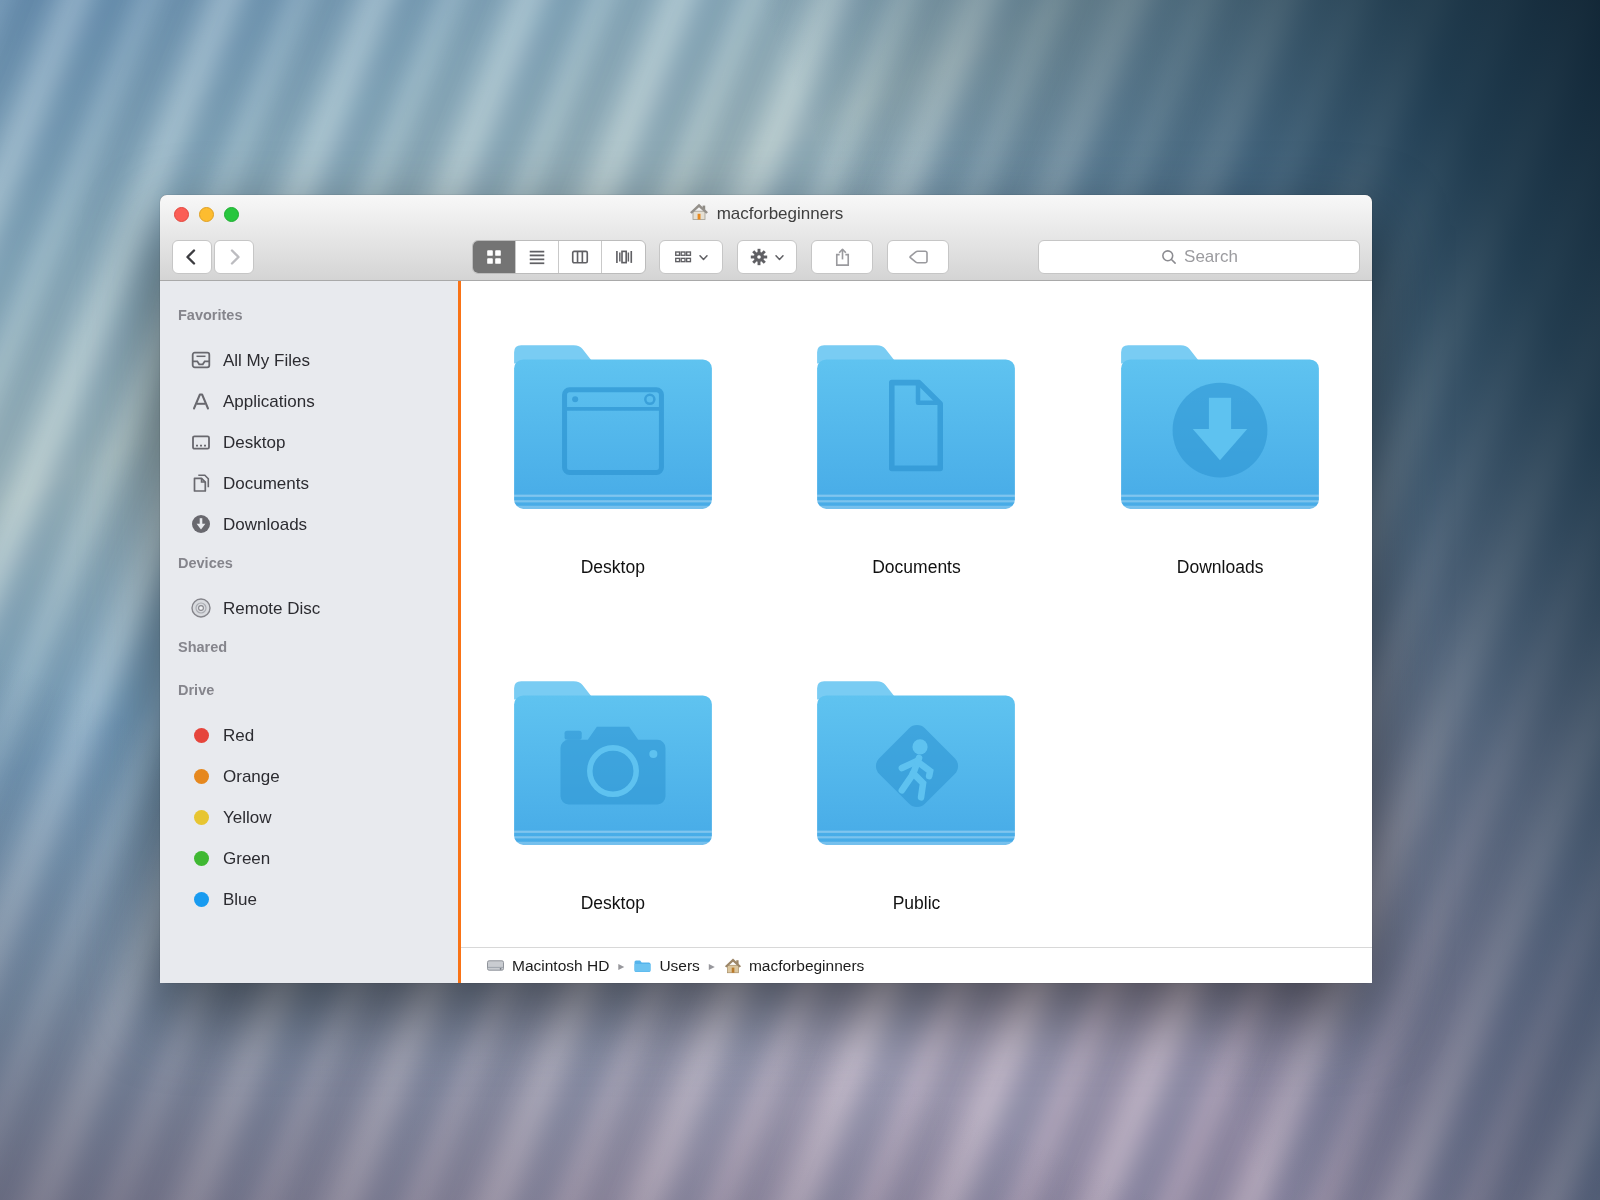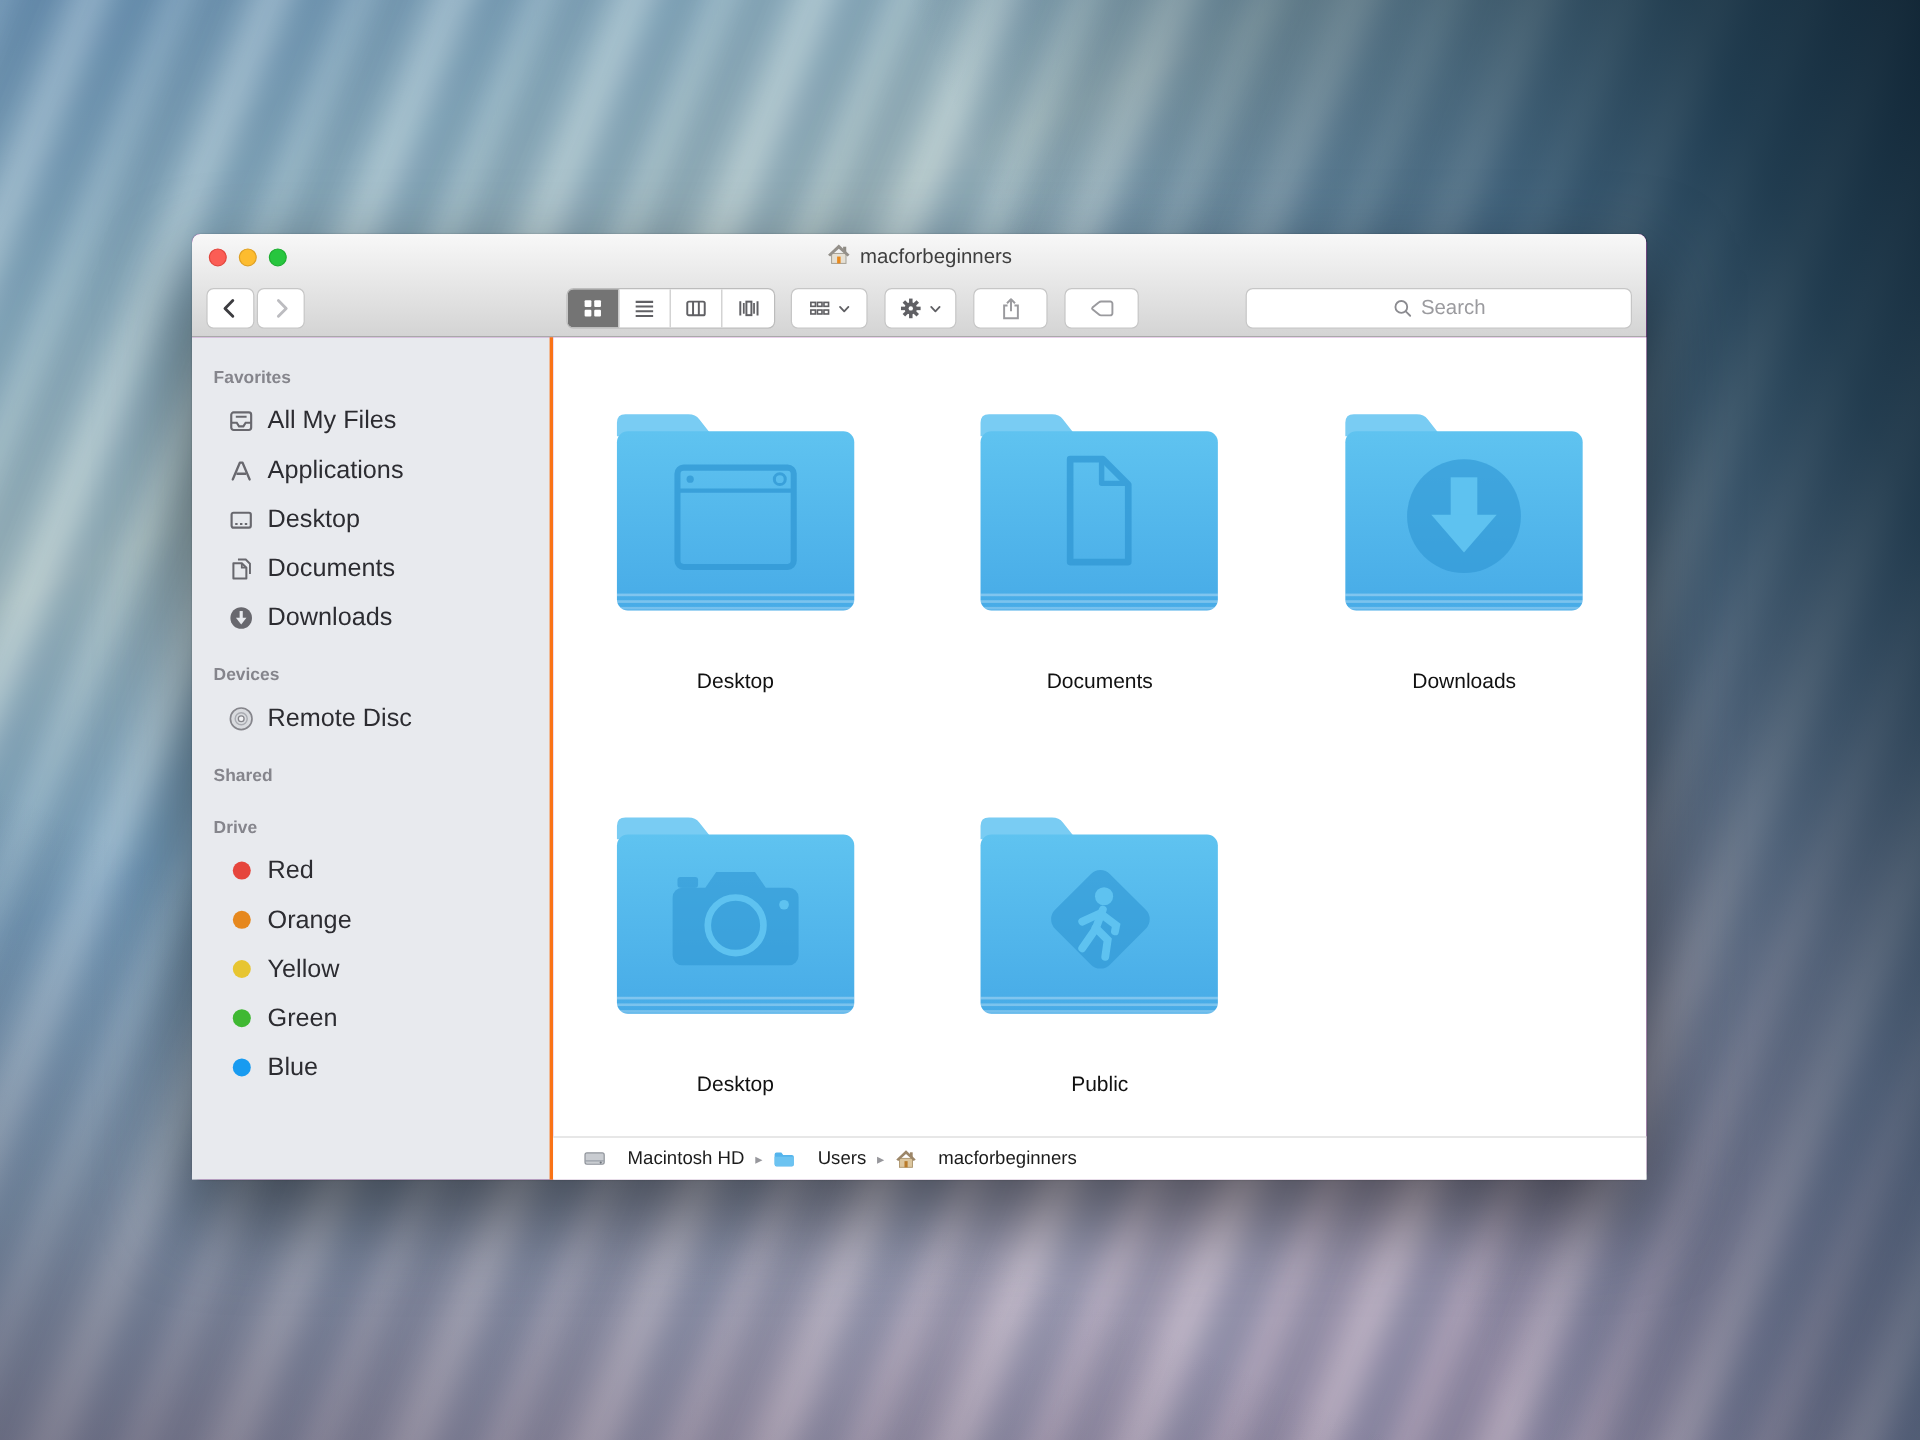--- a/index.html
+++ b/index.html
@@ -19,21 +19,21 @@
   }
   .wallpaper .dark-corner { position:absolute; inset:0;
     background:
       linear-gradient(247deg, rgba(13,33,48,.95) 0%, rgba(18,44,62,.85) 9%, rgba(26,56,78,.55) 20%, rgba(26,56,78,0) 40%),
       linear-gradient(25deg, rgba(62,52,72,.45) 0%, rgba(62,52,72,0) 28%);
   }
 
   
   .window { position:absolute; left:160px; top:195px; width:1212px; height:788px;
     border-radius:7px; display:flex; flex-direction:column;
-    box-shadow:0 30px 70px rgba(0,0,0,.50), 0 0 1px rgba(0,0,0,.5); background:#a21caf; }
+    box-shadow:0 30px 70px rgba(0,0,0,.50), 0 0 1px rgba(0,0,0,.5); background:#a3a3a3; }
 
   
   .chrome { height:86px; flex:none; border-radius:7px 7px 0 0;
     background:linear-gradient(#f8f8f8,#d4d4d4); border-bottom:1px solid #a9a9a9; position:relative; }
   .titlebar-row { height:38px; display:flex; align-items:center; justify-content:center; position:relative; }
   .traffic { position:absolute; left:14px; top:12px; display:flex; gap:10px; }
   .light { width:15px; height:15px; border-radius:50%; }
   .light.red    { background:#fb5d55; border:1px solid #e2463d; }
   .light.yellow { background:#fdbc2f; border:1px solid #dfa023; }
   .light.green  { background:#27c63e; border:1px solid #1eae31; }
@@ -55,40 +55,40 @@
   .search-field { margin-left:auto; width:322px; height:34px; background:#fff; border:1px solid #c6c6c6;
     border-radius:6px; display:flex; align-items:center; justify-content:center; gap:6px;
     color:#9b9b9f; font-size:17px; }
 
   
   .win-body { flex:1; display:flex; min-height:0; }
   .sidebar { width:301px; flex:none; background:#e8eaee; border-right:3px solid #f97316;
     padding:20px 0 0 16px; overflow:hidden; }
   .side-header { font-size:14.5px; font-weight:bold; color:#85858c; margin:2px 0 3px 2px; height:24px; line-height:24px; }
   .side-gap { height:14px; }
-  .side-item { display:flex; align-items:center; gap:11px; height:41px; padding-left:14px;
-    font-size:21px; color:#2c2c31; border-radius:5px; }
+  .side-item { display:flex; align-items:flex-end; gap:11px; height:41px; padding-left:14px;
+    font-size:17px; color:#2c2c31; border-radius:5px; }
   .side-item .sicon { width:22px; height:22px; flex:none; display:flex; align-items:center; justify-content:center; }
   .tag-dot { width:15px; height:15px; border-radius:50%; margin:0 3.5px; }
   .tag-red    { background:#e6453c; }
   .tag-orange { background:#e6881e; }
   .tag-yellow { background:#e7c531; }
   .tag-green  { background:#3fb832; }
   .tag-blue   { background:#189bf0; }
 
   .right-col { flex:1; display:flex; flex-direction:column; background:#fff; min-width:0; }
   .content { flex:1; padding-top:52px; }
   .folder-grid { display:grid; grid-template-columns:repeat(3,1fr); justify-items:center; row-gap:91px; }
   .folder-item { display:flex; flex-direction:column; align-items:center; }
   .folder-label { margin-top:42px; font-size:17.5px; color:#111; }
 
   
   .pathbar { height:36px; flex:none; border-top:1px solid #d8d8d8; background:#fff;
     display:flex; align-items:center; padding-left:25px; gap:9px; font-size:15.5px; color:#1c1c1c; }
-  .crumb { display:flex; align-items:flex-end; gap:18px; }
+  .crumb { display:flex; align-items:flex-end; gap:7px; }
   .crumb-sep { color:#97979c; font-size:12px; }
 </style>
 </head>
 <body>
 
 <svg width="0" height="0" style="position:absolute">
   <defs>
     <linearGradient id="fgrad" x1="0" y1="0" x2="0" y2="1">
       <stop offset="0" stop-color="#5fc3f0"></stop>
         <stop offset="1" stop-color="#47abe7"></stop>

